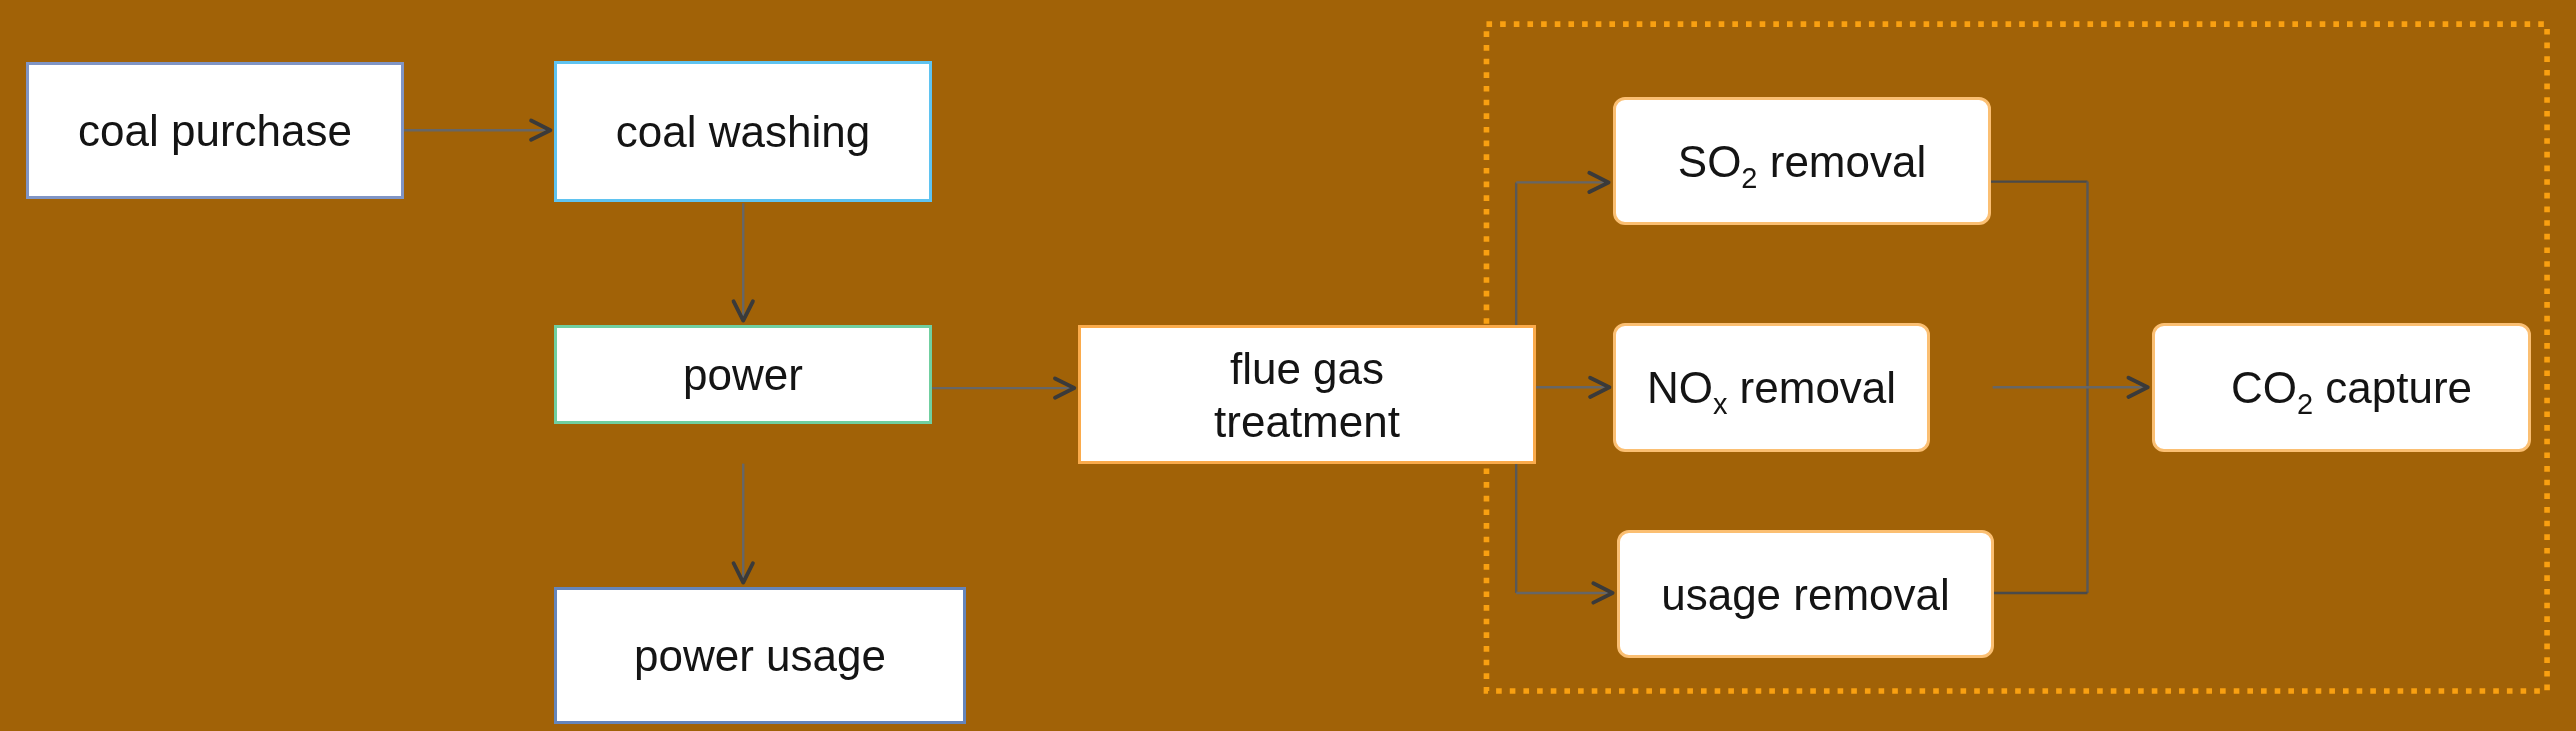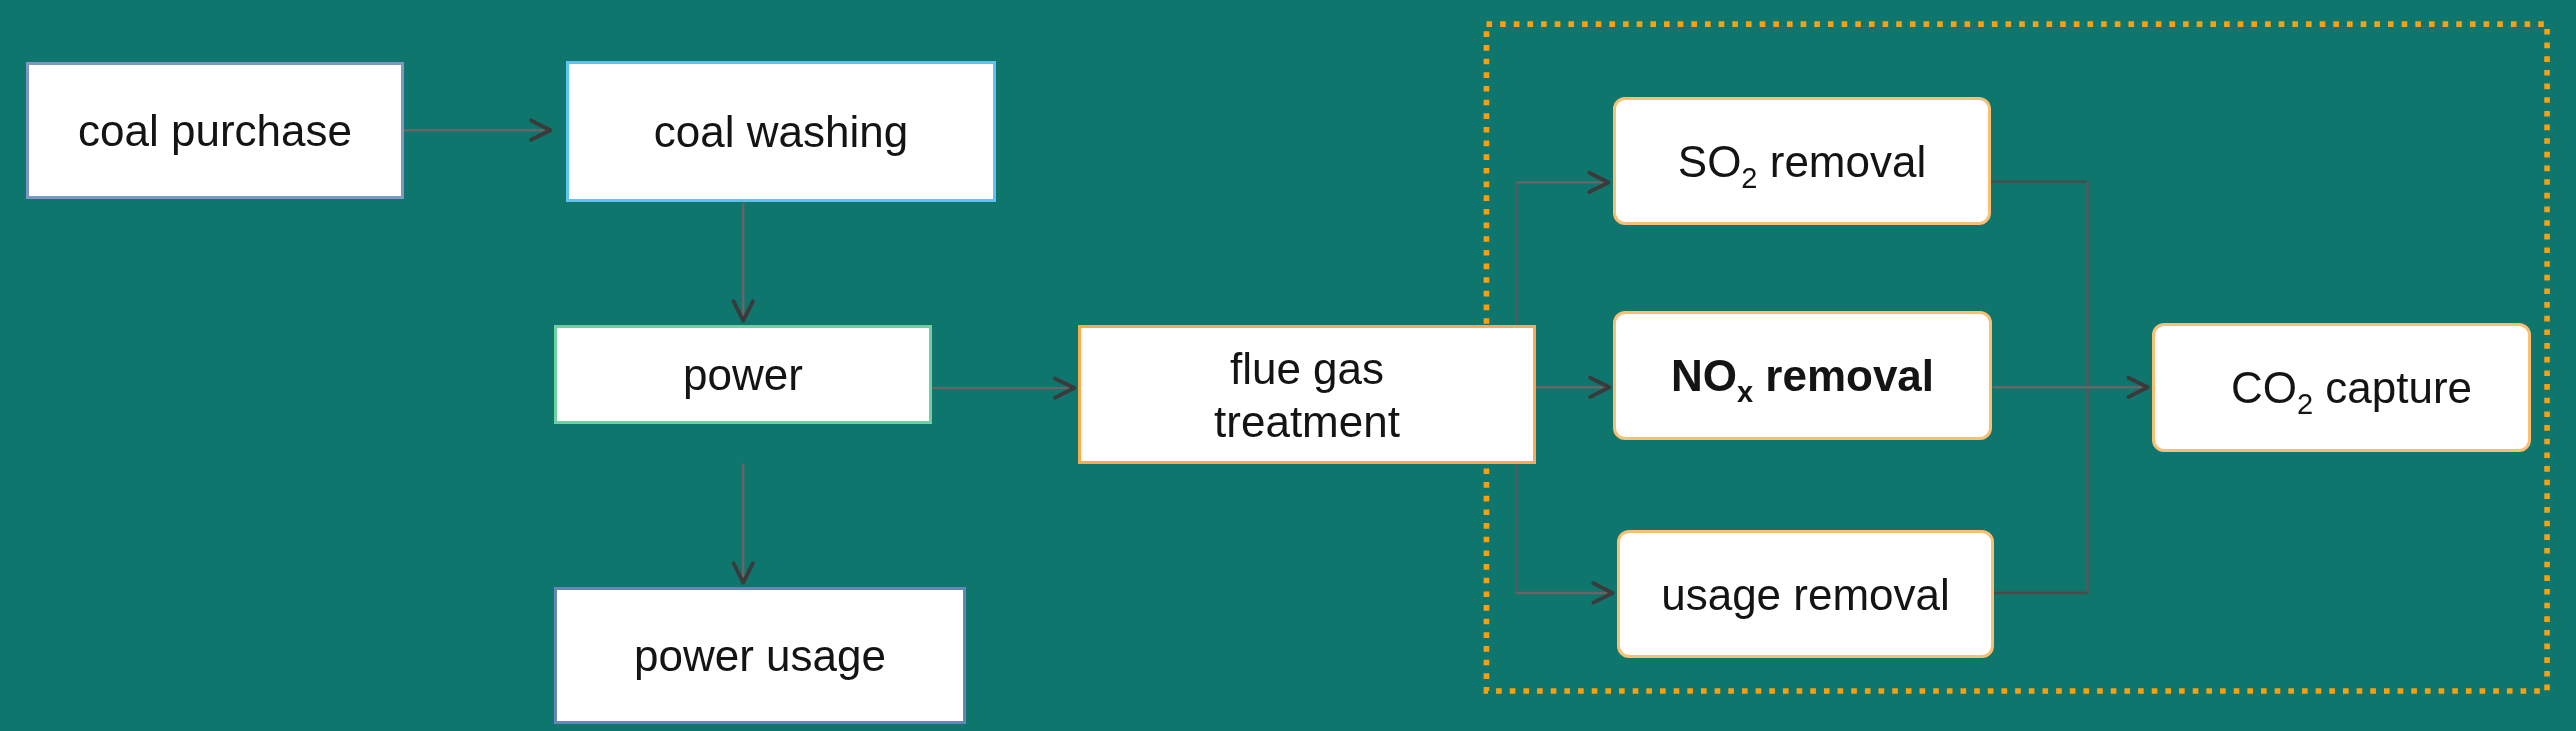--- a/index.html
+++ b/index.html
@@ -1,20 +1,20 @@
 <!DOCTYPE html>
 <html style="font-size:13px"><head>
 <meta charset="utf-8">
 <style>
   html, body { margin: 0; padding: 0; background: #ffffff; }
   #canvas {
     position: relative;
     width: 2576px;
     height: 732px;
-    background: #0f766e;
+    background: #a16207;
     font-family: "Liberation Sans", "DejaVu Sans", sans-serif;
     overflow: hidden;
   }
   #wires {
     position: absolute;
     left: 0; top: 0;
   }
   .node {
     position: absolute;
     box-sizing: border-box;
@@ -77,21 +77,21 @@
 
     <path d="M2481,738 H2598" fill="none" stroke="#4a4a4a" stroke-width="3"></path>
 
     <path d="M2480,482 H2670" fill="none" stroke="#666666" stroke-width="3" marker-end="url(#chev)"></path>
   </svg>
 
   <div class="node b-slate" style="left:26px; top:62px; width:378px; height:137px;">
     <span>coal purchase</span>
   </div>
 
-  <div class="node b-sky" style="left:554px; top:61px; width:430px; height:141px;margin-left:12px;">
+  <div class="node b-sky" style="left:554px; top:61px; width:378px; height:141px;">
     <span>coal washing</span>
   </div>
 
   <div class="node b-mint" style="left:554px; top:325px; width:378px; height:99px;">
     <div>
       <div>power</div>
     </div>
   </div>
 
   <div class="node b-navy" style="left:554px; top:587px; width:412px; height:137px;">
@@ -102,21 +102,21 @@
     <div>
       <div>flue gas</div>
       <div>treatment</div>
     </div>
   </div>
 
   <div class="node b-peach" style="left:1613px; top:97px; width:378px; height:128px;">
     <span><span>SO</span><sub>2</sub><span> removal</span></span>
   </div>
 
-  <div class="node b-peach" style="left:1613px; top:311px; width:379px; height:129px;font-weight:bold;">
+  <div class="node b-peach" style="left:1613px; top:323px; width:317px; height:129px;">
     <span><span>NO</span><sub>x</sub><span> removal</span></span>
   </div>
 
   <div class="node b-peach" style="left:1617px; top:530px; width:377px; height:128px;">
     <span>usage removal</span>
   </div>
 
   <div class="node b-peach" style="left:2152px; top:323px; width:379px; height:129px;padding-left:20px;">
     <span><span>CO</span><sub>2</sub><span> capture</span></span>
   </div>

